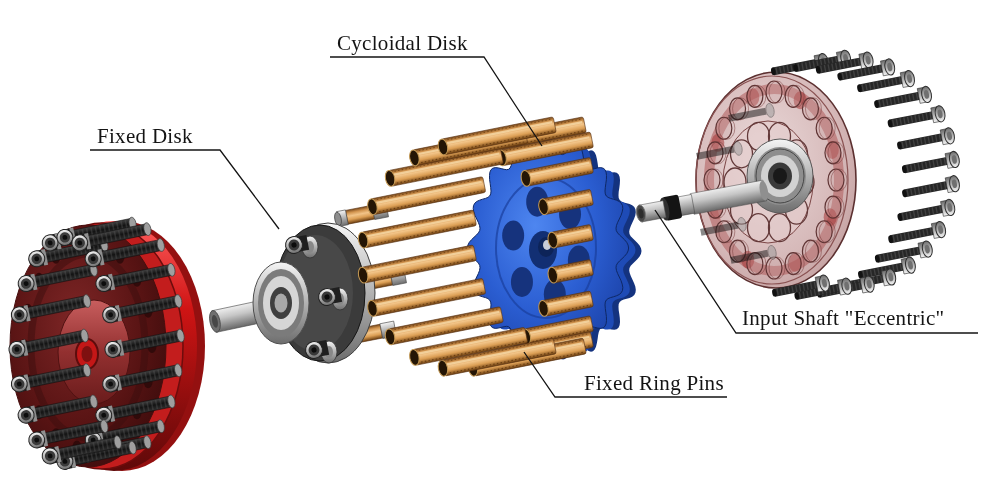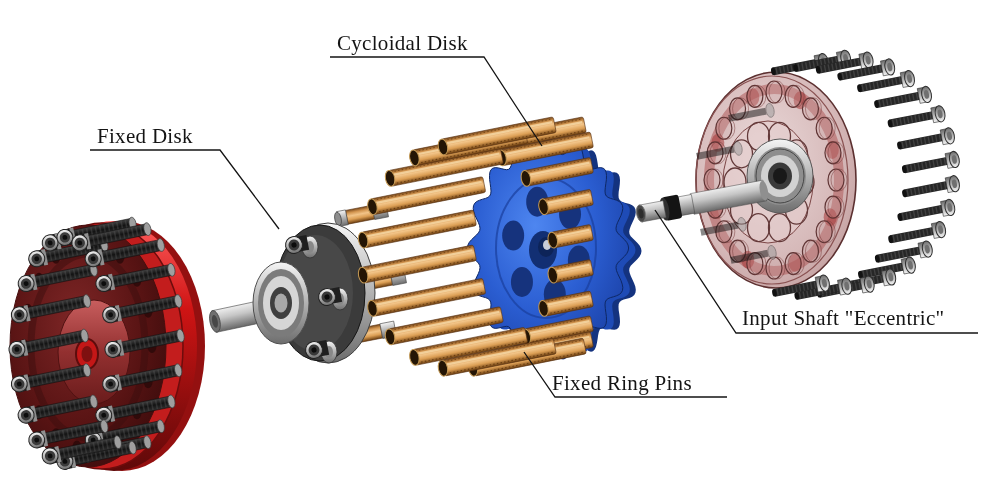--- a/index.html
+++ b/index.html
@@ -756,15 +756,15 @@
         <radialGradient id="gPink" cx="42%" cy="40%" r="68%">
           <stop offset="0" stop-color="#ead9d9"></stop>
           <stop offset="0.7" stop-color="#d6b9b9"></stop>
           <stop offset="1" stop-color="#c29e9e"></stop>
         </radialGradient>
       </defs>
     </svg>
 
   <div class="lbl" style="left:337px;top:31px">Cycloidal Disk</div>
   <div class="lbl" style="left:97px;top:124px">Fixed Disk</div>
-  <div class="lbl" style="left:552px;top:371px">Fixed Ring Pins</div>
+  <div class="lbl" style="left:584px;top:371px">Fixed Ring Pins</div>
   <div class="lbl" style="left:742px;top:306px">Input Shaft "Eccentric"</div>
 </div>
 
 </body></html>

